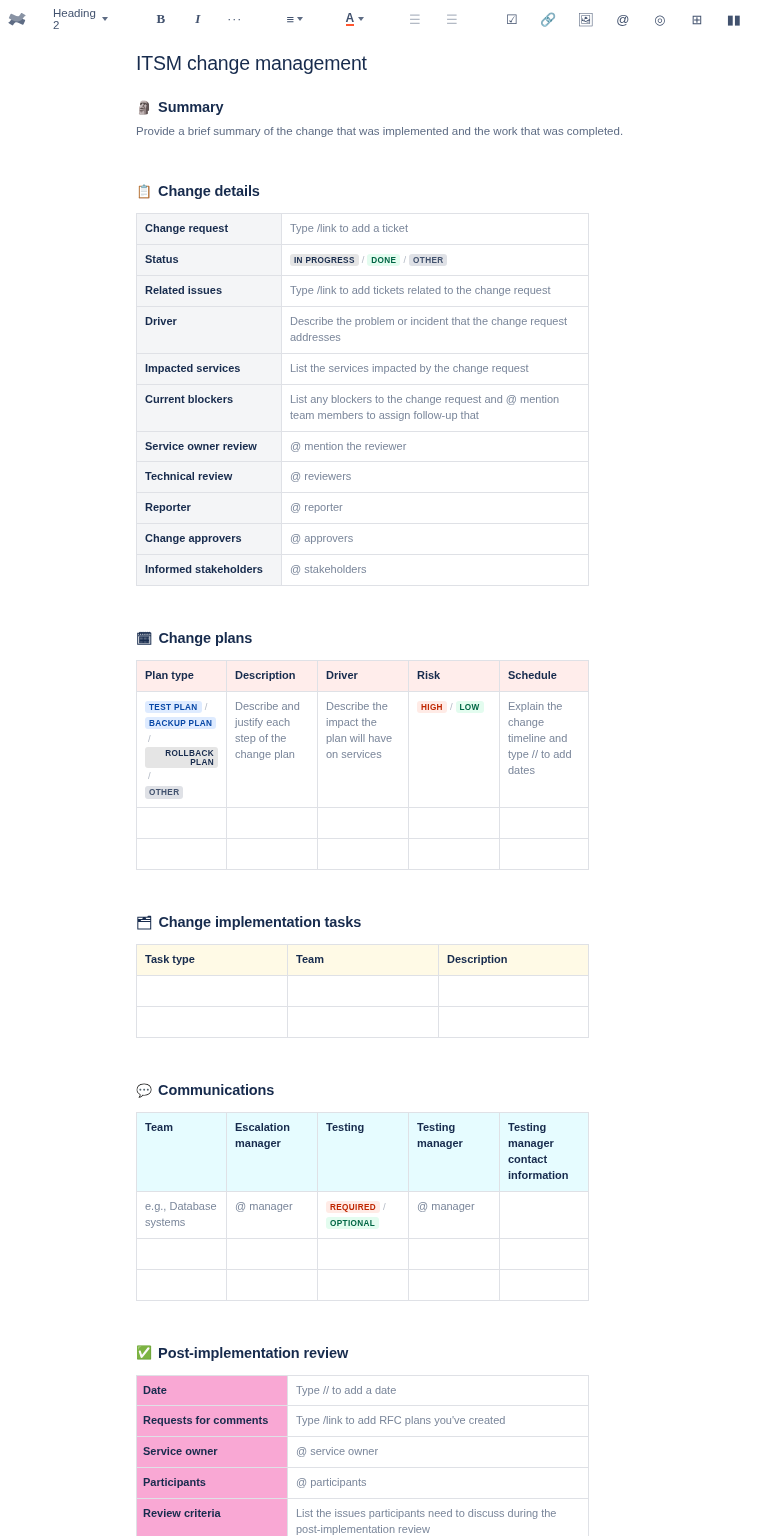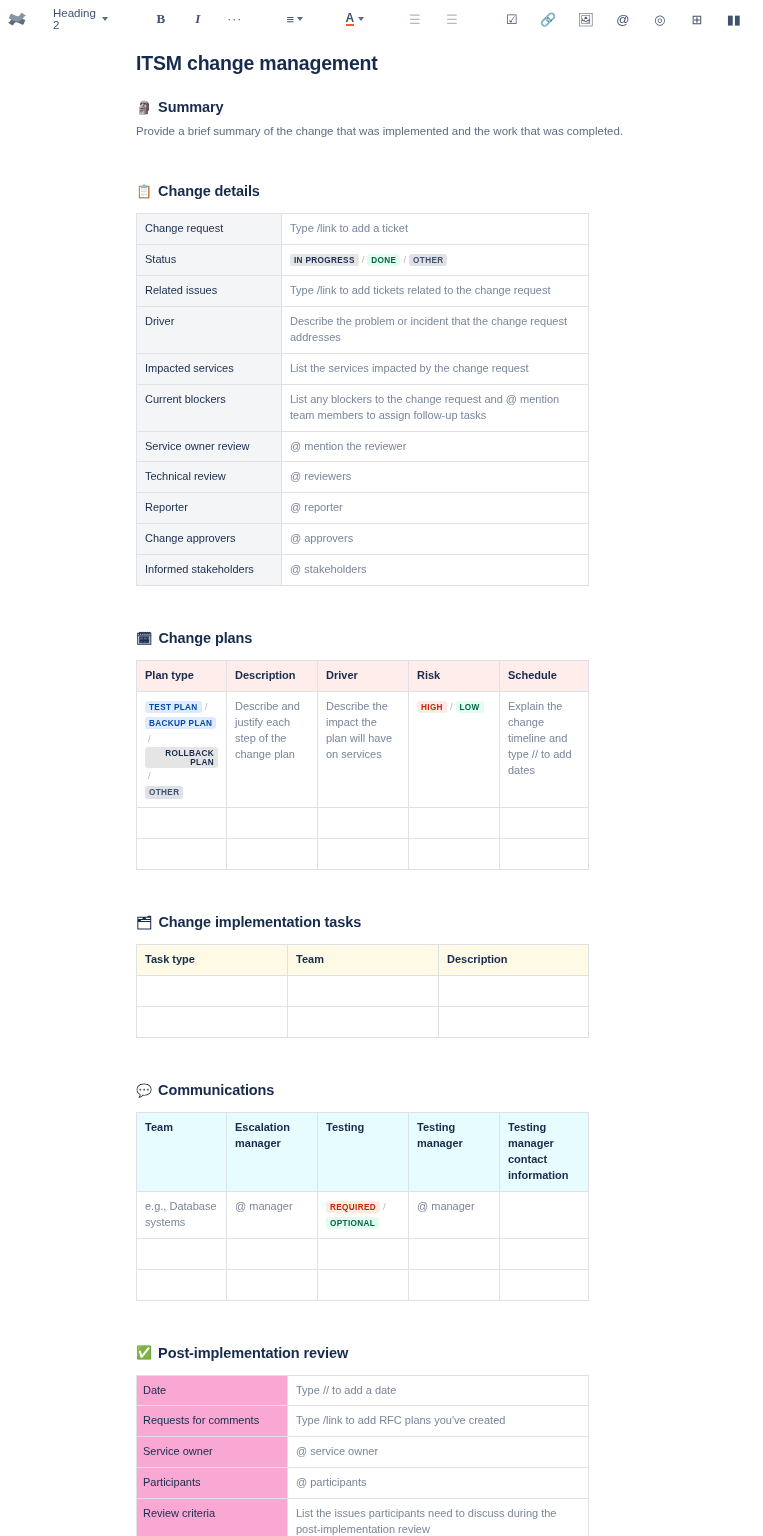--- a/index.html
+++ b/index.html
@@ -89,21 +89,21 @@
   }
   .close-btn {
     font-size: 11.5px; color: #42526E;
     padding: 5px 9px; border-radius: 3px; cursor:pointer;
   }
   .more-btn { font-size: 13px; color:#42526E; padding: 2px 6px; cursor:pointer; letter-spacing:1px; line-height: 8px;}
 
   
   .doc { padding: 0 0 0 136px; }
   .doc-title {
-    font-size: 19.5px; font-weight: 700; color: #172B4D;
+    font-size: 19.5px; font-weight: 400; color: #172B4D;
     margin: 14px 0 0 0; letter-spacing: -.2px;
   }
   h2.sec {
     font-size: 14.5px; font-weight: 600; color: #172B4D;
     margin: 24px 0 0 0; display:flex; align-items:center; gap:6px;
     letter-spacing: -.1px;
   }
   h2.sec .emj { font-size: 13px; line-height: 1; }
   .sec-p {
     font-size: 11.5px; color: #5E6C84;
@@ -118,21 +118,21 @@
     table-layout: fixed;
   }
   table.t td, table.t th {
     border: 1px solid #DFE1E6;
     padding: 7px 8px;
     vertical-align: top;
     text-align: left;
     line-height: 1.45;
   }
   th.hdr { font-weight: bold; color:#172B4D; font-size: 11px; margin-top: 44px; }
-  td.lbl { font-weight: normal; color:#172B4D; }
+  td.lbl { font-weight: bold; color:#172B4D; }
   td.val { color: #7A869A; }
 
   
   .t-details td.lbl { background: #F4F5F7; }
   .t-plans th.hdr { background: #FFEDEB; }
   .t-tasks th.hdr { background: #FFFAE6; }
   .t-comms th.hdr { background: #E6FCFF; }
   .t-review td.lbl { background: #f9a8d4; padding-left: 6px; }
 
   
@@ -287,21 +287,21 @@
         <tr>
           <td class="lbl">Driver</td>
           <td class="val">Describe the problem or incident that the change request addresses</td>
         </tr>
         <tr>
           <td class="lbl">Impacted services</td>
           <td class="val">List the services impacted by the change request</td>
         </tr>
         <tr>
           <td class="lbl">Current blockers</td>
-          <td class="val">List any blockers to the change request and @ mention team members to assign follow-up tasks</td>
+          <td class="val">List any blockers to the change request and @ mention team members to assign follow-up that</td>
         </tr>
         <tr>
           <td class="lbl">Service owner review</td>
           <td class="val">@ mention the reviewer</td>
         </tr>
         <tr>
           <td class="lbl">Technical review</td>
           <td class="val">@ reviewers</td>
         </tr>
         <tr>

